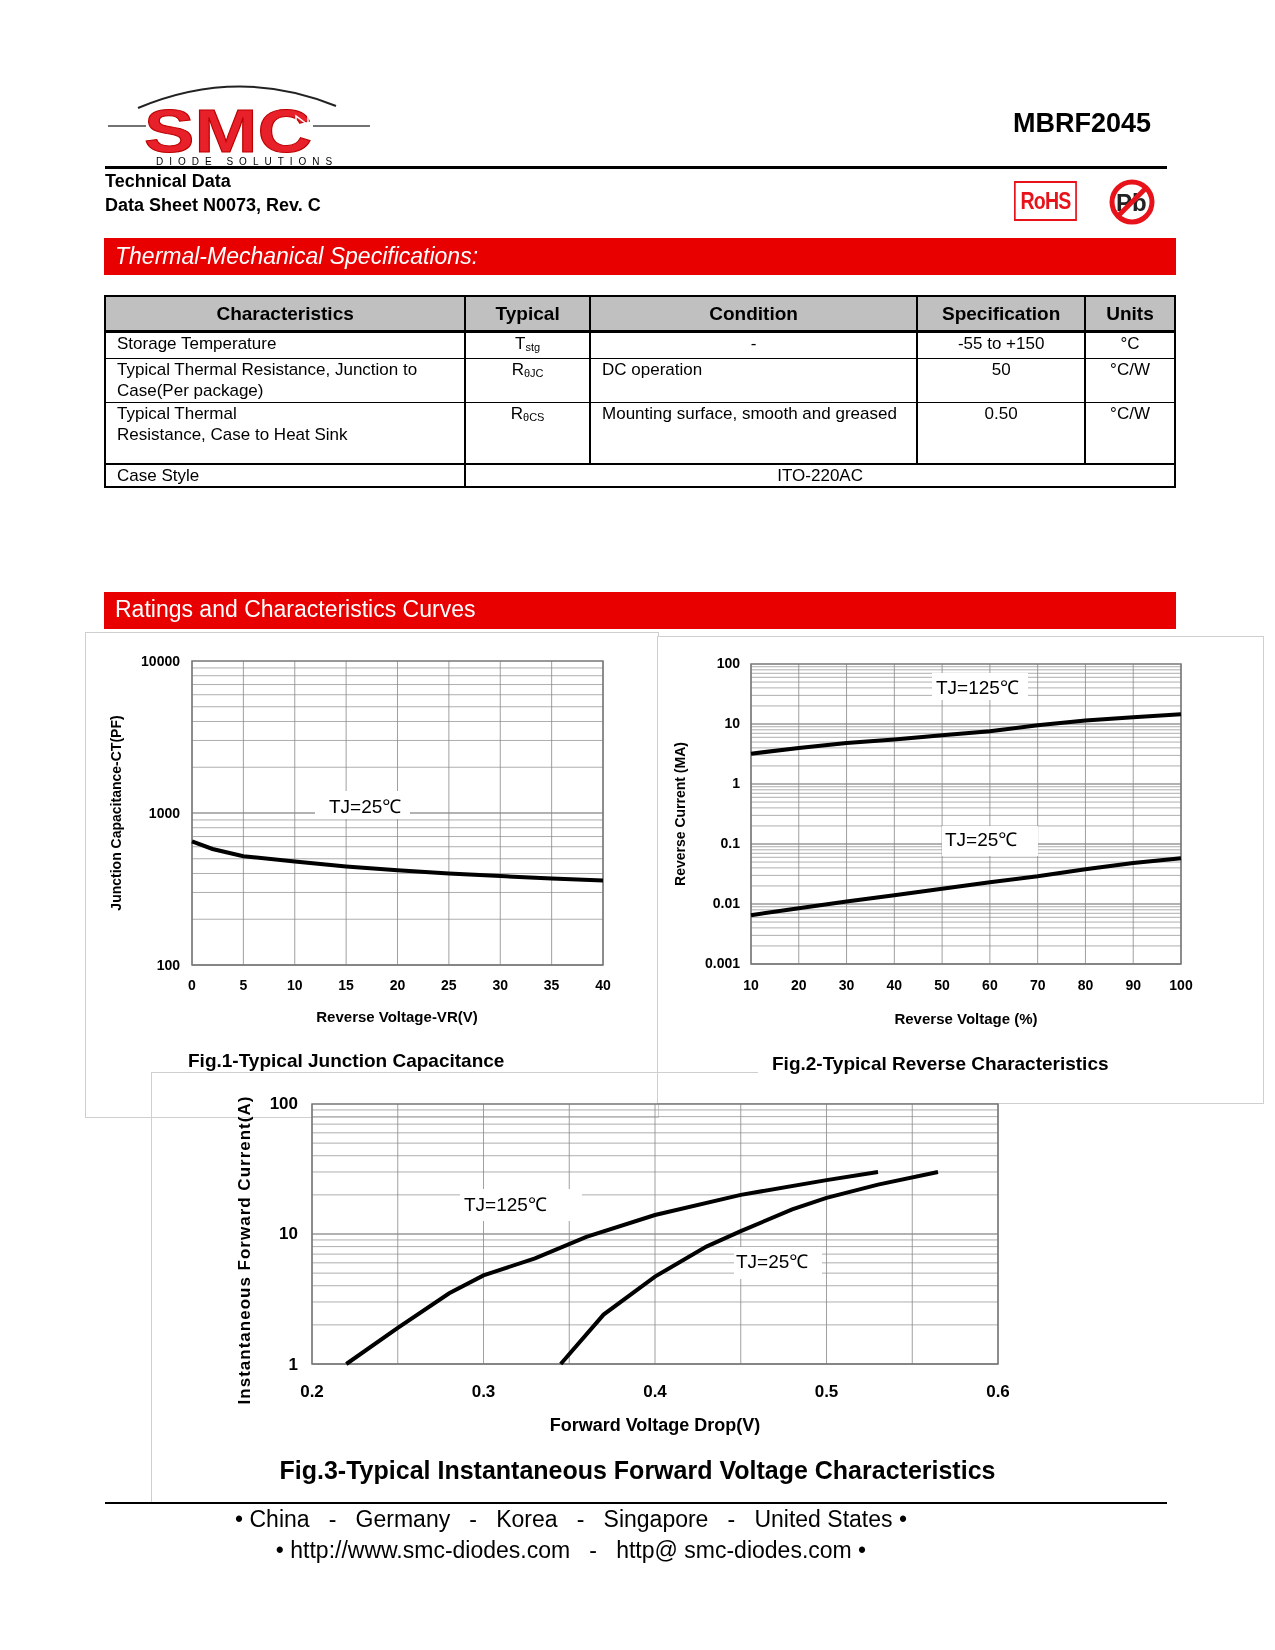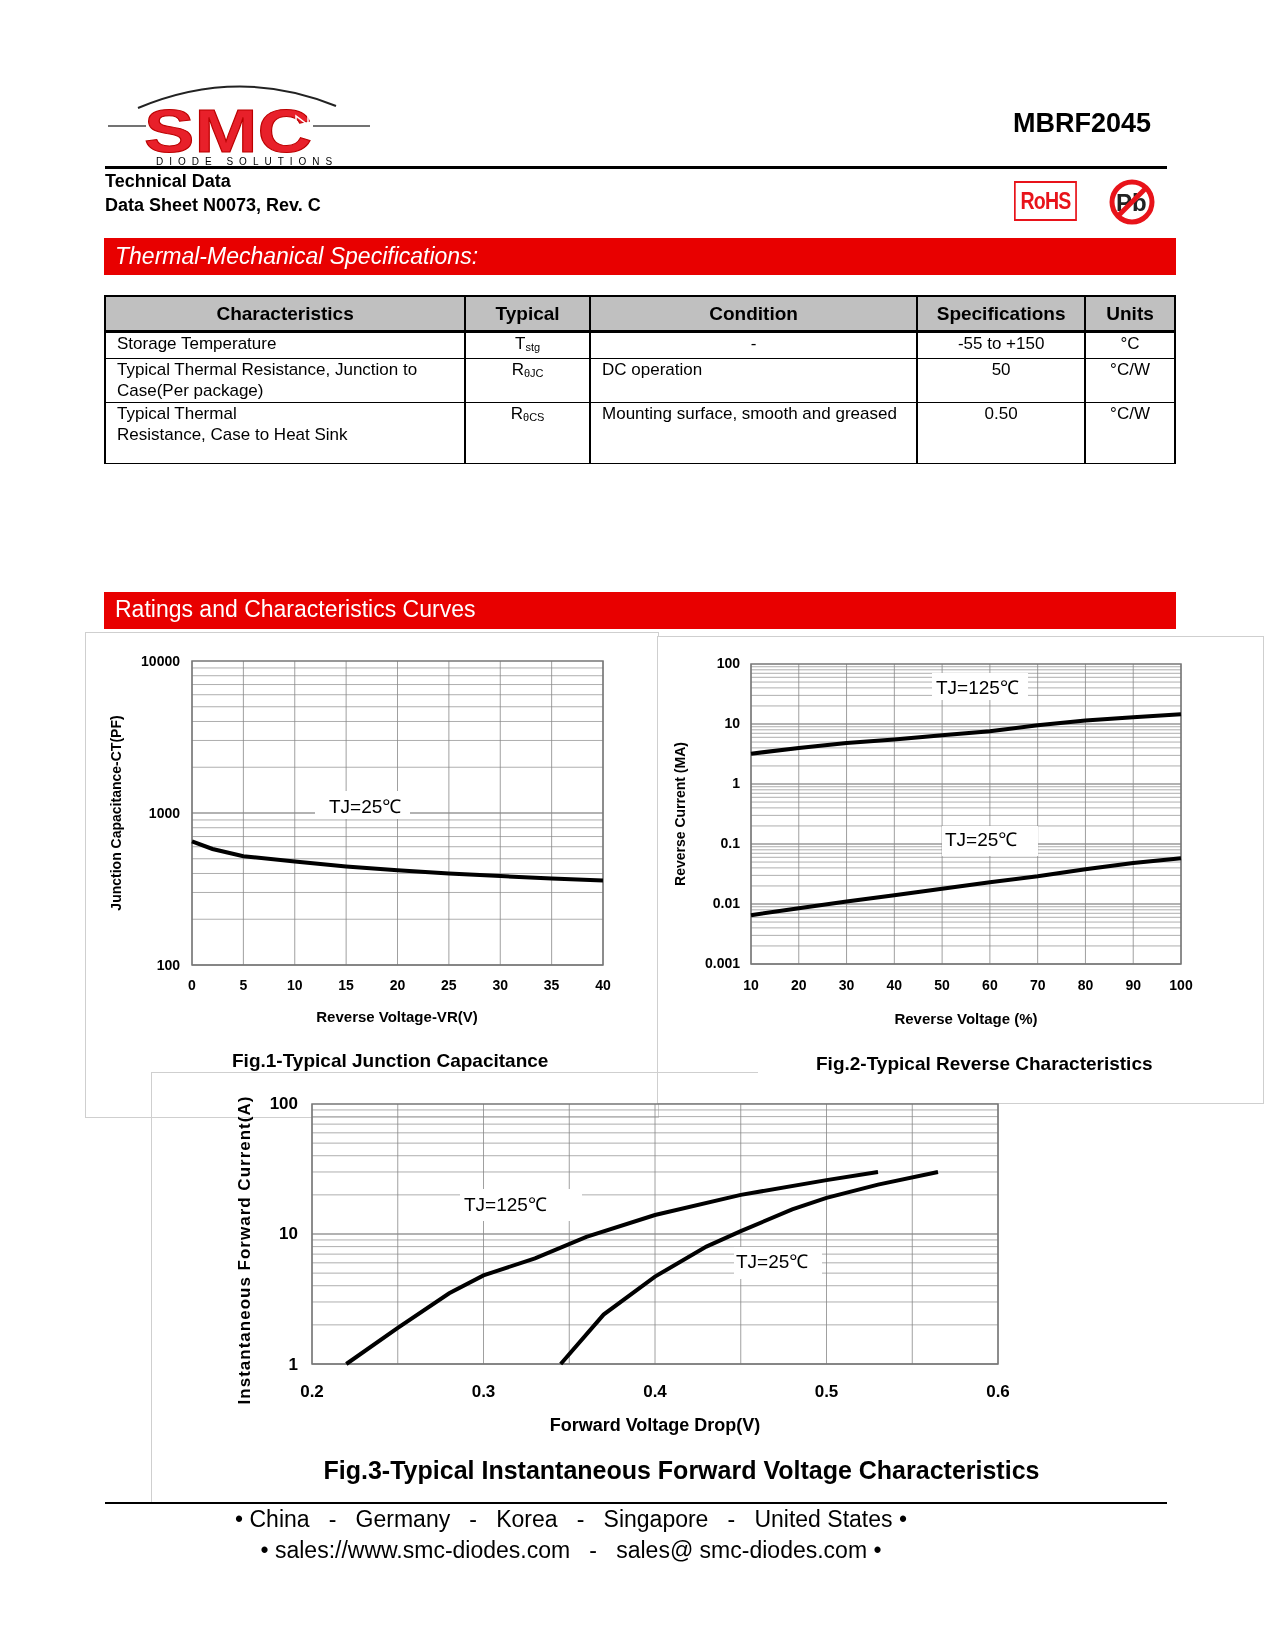--- a/index.html
+++ b/index.html
@@ -12,21 +12,21 @@
   .rohs { left:1014px; top:181px; width:70px; height:36px; border:2px solid #e8131a; color:#e8131a; font-weight:bold; font-size:23px; text-align:center; line-height:36px; letter-spacing:-1px; transform:scaleX(0.85); transform-origin:left; }
   .redbar { left:104px; width:1072px; background:#e80000; color:#fff; font-size:23px; padding-left:11px; box-sizing:border-box; }
   table.spec { position:absolute; left:104px; top:295px; width:1072px; border-collapse:collapse; font-size:17px; }
   table.spec th { background:#c0c0c0; font-size:19px; font-weight:bold; height:31px; border:2px solid #000; border-bottom:3px solid #000; }
   table.spec td { border:1px solid #000; border-left:2px solid #000; border-right:2px solid #000; padding:0 11px; vertical-align:top; line-height:21px; }
   table.spec tr.thick td { border-top:2px solid #000; }
   table.spec td.c { text-align:center; }
   table.spec td.mid { vertical-align:middle; }
   sub.s { font-size:11px; vertical-align:-2px; }
   .panel { border:1px solid #cfcfcf; background:#fff; }
-  .fig-title { font-size:19px; font-weight:bold;margin-left:44px; }
+  .fig-title { font-size:19px; font-weight:bold; }
   .footer-line { left:105px; top:1502px; width:1062px; height:2px; background:#000; }
   .footer { left:12px; width:1118px; text-align:center; font-size:23px; }
   svg text { font-family:"Liberation Sans", sans-serif; }
 </style>
 </head>
 <body>
 
 <div class="abs logo-wrap">
   <svg width="262" height="96" viewBox="0 0 262 96">
     <path d="M30,32 Q130,-10 228,30" stroke="#222" stroke-width="2" fill="none"></path>
@@ -58,21 +58,21 @@
       <col style="width:125px">
       <col style="width:328px">
       <col style="width:168px">
       <col style="width:90px">
     </colgroup>
   <thead>
     <tr>
       <th>Characteristics</th>
       <th>Typical</th>
       <th>Condition</th>
-      <th>Specifications</th>
+      <th>Specification</th>
       <th>Units</th>
     </tr>
   </thead>
   <tbody>
     <tr style="height:24px">
       <td>Storage Temperature</td>
       <td class="c"><span>T</span><sub class="s">stg</sub></td>
       <td class="c">-</td>
       <td class="c">-55 to +150</td>
       <td class="c">°C</td>
@@ -83,20 +83,24 @@
       <td>DC operation</td>
       <td class="c">50</td>
       <td class="c">°C/W</td>
     </tr>
     <tr style="height:61px">
       <td><span>Typical Thermal</span><br><span>Resistance, Case to Heat Sink</span></td>
       <td class="c"><span>R</span><sub class="s">θCS</sub></td>
       <td>Mounting surface, smooth and greased</td>
       <td class="c">0.50</td>
       <td class="c">°C/W</td>
+    </tr>
+    <tr class="thick" style="height:22px">
+      <td style="border-bottom:2px solid #000">Case Style</td>
+      <td colspan="4" class="c" style="border-bottom:2px solid #000">ITO-220AC</td>
     </tr>
   </tbody>
 </table>
 
 <div class="abs redbar" style="top:592px;height:37px;line-height:35px;">Ratings and Characteristics Curves</div>
 
 <div class="abs panel" style="left:85px;top:632px;width:572px;height:484px;"></div>
 <div class="abs panel" style="left:657px;top:636px;width:605px;height:466px;border-top:1px solid #cfcfcf;"></div>
 
 <svg class="abs" style="left:85px;top:632px;" width="572" height="440">
@@ -296,13 +300,13 @@
       <text x="606.5" y="312">0.5</text>
       <text x="778" y="312">0.6</text>
     </g>
   <text x="435" y="346" font-size="18" font-weight="bold" text-anchor="middle">Forward Voltage Drop(V)</text>
   <text transform="translate(30,165) rotate(-90)" font-size="17" font-weight="bold" text-anchor="middle" letter-spacing="1">Instantaneous Forward Current(A)</text>
 </svg>
 <div class="abs fig-title" style="left:0;width:1275px;text-align:center;top:1456px;font-size:25px;">Fig.3-Typical Instantaneous Forward Voltage Characteristics</div>
 
 <div class="abs footer-line"></div>
 <div class="abs footer" style="top:1506px;white-space:pre;">• China   -   Germany   -   Korea   -   Singapore   -   United States •</div>
-<div class="abs footer" style="top:1537px;white-space:pre;">• sales://www.smc-diodes.com   -   sales@ smc-diodes.com •</div>
+<div class="abs footer" style="top:1537px;white-space:pre;">• http://www.smc-diodes.com   -   http@ smc-diodes.com •</div>
 
 </body></html>

